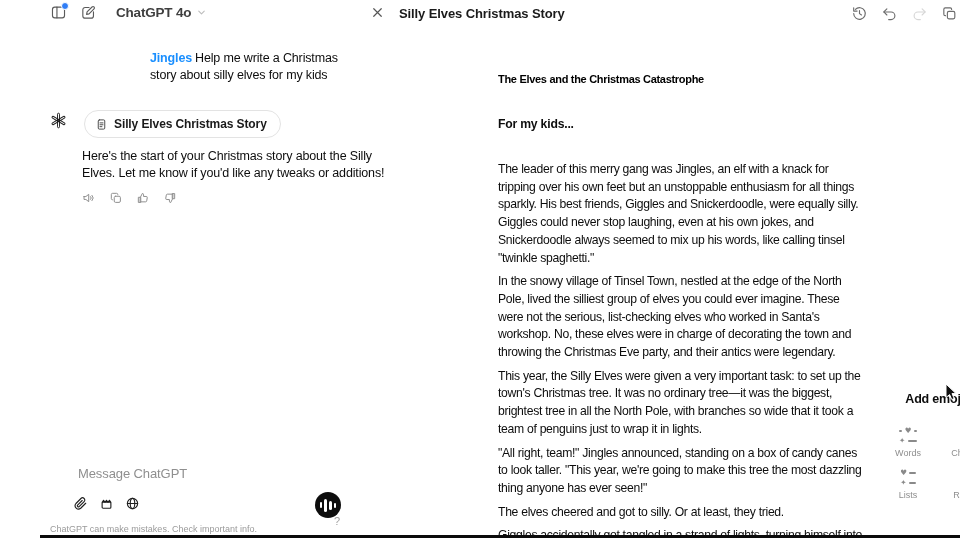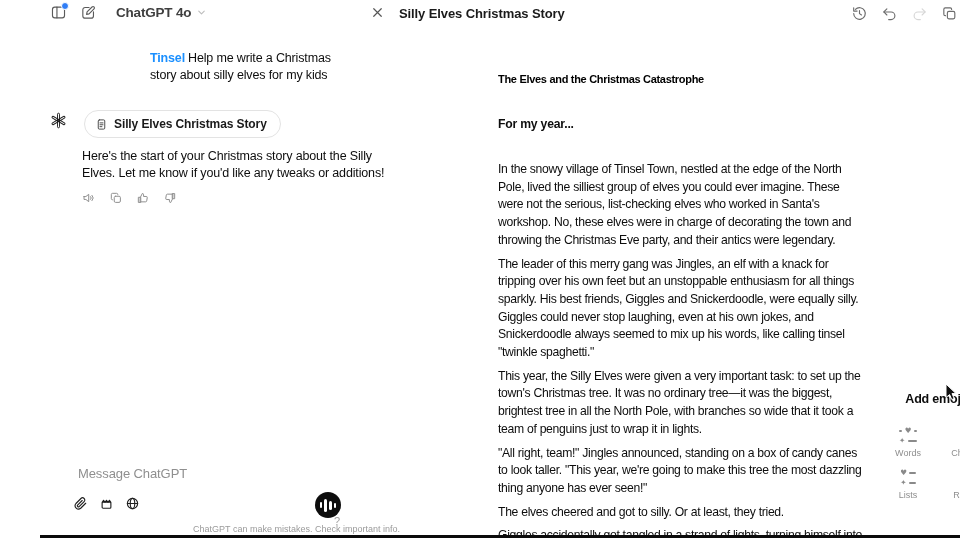--- a/index.html
+++ b/index.html
@@ -33,21 +33,21 @@
   .msg-actions{left:42px;top:191px;display:flex;align-items:center;gap:13px;}
   .msg-actions .ic{stroke:#8f8f8f;stroke-width:1.7;}
   .composer-input{left:36px;top:465px;width:230px;border:none;outline:none;font-size:13px;
                   color:#8f8f8f;font-family:inherit;background:transparent;letter-spacing:-0.1px;}
   .composer-input::placeholder{color:#8f8f8f;opacity:1;}
   .composer-icons{left:33px;top:496px;display:flex;align-items:center;gap:11px;}
   .composer-icons .ic{stroke:#1f1f1f;stroke-width:1.8;}
   .voice-btn{left:275px;top:492px;width:26px;height:26px;border-radius:50%;
              display:flex;align-items:center;justify-content:center;gap:2px;}
   .vbar{width:2.6px;background:#fff;border-radius:2px;}
-  .disclaimer{left:0;top:524px;width:350px;text-align:right;font-size:9px;color:#9b9b9b;letter-spacing:0;padding-left:10px;}
+  .disclaimer{left:0;top:524px;width:350px;text-align:left;font-size:9px;color:#9b9b9b;letter-spacing:0;padding-left:10px;}
   .help-badge{left:294px;top:515px;font-size:11px;color:#a3a3a3;}
 
   
   .doc-title{left:458px;top:73px;font-size:11px;font-weight:700;letter-spacing:-0.3px;color:#000;}
   .doc-dedication{left:458px;top:117px;font-size:12.2px;font-weight:700;letter-spacing:-0.2px;}
   .doc-body{left:458px;top:161px;width:368px;}
   .doc-body p{margin:0 0 6px 0;font-size:12.2px;line-height:17.7px;letter-spacing:-0.3px;color:#0d0d0d;}
 
   
   .emoji-title{left:845px;top:392px;width:106px;text-align:center;font-size:12.5px;font-weight:700;letter-spacing:-0.2px;}
@@ -125,21 +125,21 @@
           <path d="M6.3 15H6a2 2 0 0 1-2-2V6a2 2 0 0 1 2-2h7a2 2 0 0 1 2 2v.4"></path>
         </svg>
       </button>
       <button class="avatar" style="background:#7b80f2">
         <span>L</span>
       </button>
     </div>
   </div>
 
   <div class="abs user-msg">
-    <span class="canvas-tag" style="color:#1a8fff">Tinsel</span><span>Help me write a Christmas story about silly elves for my kids</span>
+    <span class="canvas-tag" style="color:#1a8fff">Jingles</span><span>Help me write a Christmas story about silly elves for my kids</span>
   </div>
 
   <div class="abs asst-avatar">
     <svg width="19" height="19" viewBox="0 0 24 24" style="fill:none;stroke:#1f1f1f;stroke-width:1.2">
       <g>
         <rect x="10.75" y="2.8" width="2.5" height="10.2" rx="1.25"></rect>
         <rect x="10.75" y="2.8" width="2.5" height="10.2" rx="1.25" transform="rotate(60 12 12)"></rect>
         <rect x="10.75" y="2.8" width="2.5" height="10.2" rx="1.25" transform="rotate(120 12 12)"></rect>
         <rect x="10.75" y="2.8" width="2.5" height="10.2" rx="1.25" transform="rotate(180 12 12)"></rect>
         <rect x="10.75" y="2.8" width="2.5" height="10.2" rx="1.25" transform="rotate(240 12 12)"></rect>
@@ -215,25 +215,25 @@
     <span class="vbar" style="height:6px"></span>
     <span class="vbar" style="height:13px"></span>
     <span class="vbar" style="height:9px"></span>
     <span class="vbar" style="height:5px"></span>
   </button>
 
   <div class="abs disclaimer">ChatGPT can make mistakes. Check important info.</div>
   <button class="abs help-badge">?</button>
 
   <h1 class="abs doc-title" style="margin:0">The Elves and the Christmas Catastrophe</h1>
-  <div class="abs doc-dedication">For my year...</div>
+  <div class="abs doc-dedication">For my kids...</div>
 
   <div class="abs doc-body">
+    <p>The leader of this merry gang was Jingles, an elf with a knack for tripping over his own feet but an unstoppable enthusiasm for all things sparkly. His best friends, Giggles and Snickerdoodle, were equally silly. Giggles could never stop laughing, even at his own jokes, and Snickerdoodle always seemed to mix up his words, like calling tinsel "twinkle spaghetti."</p>
     <p>In the snowy village of Tinsel Town, nestled at the edge of the North Pole, lived the silliest group of elves you could ever imagine. These were not the serious, list-checking elves who worked in Santa's workshop. No, these elves were in charge of decorating the town and throwing the Christmas Eve party, and their antics were legendary.</p>
-    <p>The leader of this merry gang was Jingles, an elf with a knack for tripping over his own feet but an unstoppable enthusiasm for all things sparkly. His best friends, Giggles and Snickerdoodle, were equally silly. Giggles could never stop laughing, even at his own jokes, and Snickerdoodle always seemed to mix up his words, like calling tinsel "twinkle spaghetti."</p>
     <p>This year, the Silly Elves were given a very important task: to set up the town's Christmas tree. It was no ordinary tree—it was the biggest, brightest tree in all the North Pole, with branches so wide that it took a team of penguins just to wrap it in lights.</p>
     <p>"All right, team!" Jingles announced, standing on a box of candy canes to look taller. "This year, we're going to make this tree the most dazzling thing anyone has ever seen!"</p>
     <p>The elves cheered and got to silly. Or at least, they tried.</p>
     <p>Giggles accidentally got tangled in a strand of lights, turning himself into a glowing elf-shaped ornament. Snickerdoodle tried to hang ornaments but kept</p>
   </div>
 
   <div class="abs emoji-title">Add emojis</div>
 
   <svg class="abs cursor" width="12" height="19" viewBox="0 0 12 19">
     <polygon points="1,1 1,14.5 4.6,11.6 6.8,16.6 9.2,15.5 7,10.6 11,10.6" fill="#111" stroke="#fff" stroke-width="1"></polygon>

